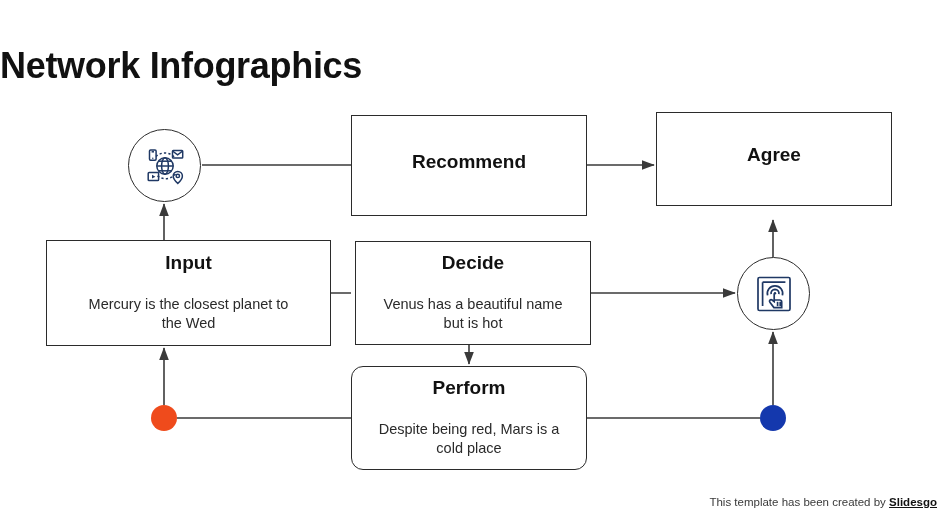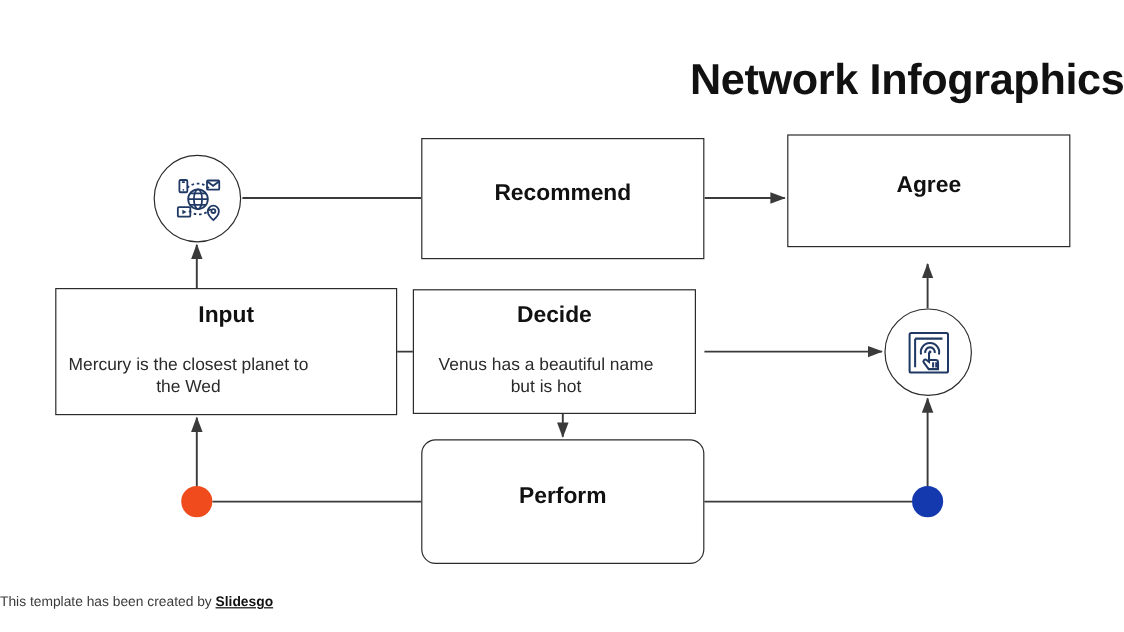--- a/index.html
+++ b/index.html
@@ -17,21 +17,21 @@
     height: 527px;
     background: #ffffff;
     overflow: hidden;
   }
   
   .title {
     position: absolute;
     left: 0;
     top: 45px;
     width: 937px;
-    text-align: right;
+    text-align: left;
     font-size: 36px;
     font-weight: bold;
     letter-spacing: -0.3px;
     color: #111111;
   }
   
   #wires {
     position: absolute;
     left: 0;
     top: 0;
@@ -40,20 +40,21 @@
     pointer-events: none;
   }
   
   .node {
     position: absolute;
     box-sizing: border-box;
     border: 1.4px solid #2b2b2b;
     background: #ffffff;
     display: flex;
     flex-direction: column;
+    align-items: center;
     justify-content: center;
     text-align: center;
     padding: 4px 10px;
     gap: 13px;
   }
   .node .n-title {
     font-size: 19px;
     font-weight: bold;
     color: #111111;
     line-height: 1.2;
@@ -62,21 +63,21 @@
   .node .n-desc {
     font-size: 14.5px;
     font-weight: normal;
     color: #2a2a2a;
     line-height: 1.35;
     max-width: 200px;
   }
   #node-recommend { left: 351px; top: 115px;  width: 236px; height: 101px; }
   #node-agree     { left: 656px; top: 112px;  width: 236px; height: 94px; }
   #node-input     { left: 46px;  top: 240px;  width: 285px; height: 106px; }
-  #node-decide    { left: 344px; top: 241px;  width: 236px; height: 104px; }
+  #node-decide    { left: 355px; top: 241px;  width: 236px; height: 104px; }
   #node-perform   { left: 351px; top: 366px;  width: 236px; height: 104px; border-radius: 12px; }
 
   
   .circle-node {
     position: absolute;
     box-sizing: border-box;
     border: 1.4px solid #2b2b2b;
     border-radius: 50%;
     background: #ffffff;
     display: flex;
@@ -96,21 +97,21 @@
   }
   #dot-orange { left: 151px; top: 405px; }
   #dot-blue   { left: 760px; top: 405px; }
 
   
   .footer {
     position: absolute;
     left: 0;
     top: 496px;
     width: 937px;
-    text-align: left;
+    text-align: right;
     font-size: 11.5px;
     color: #3a3a3a;
   }
   .footer .brand {
     font-weight: bold;
     text-decoration: underline;
     color: #111111;
   }
 </style>
 </head>
@@ -165,20 +166,21 @@
     <div class="n-desc">Mercury is the closest planet to the Wed</div>
   </div>
 
   <div class="node" id="node-decide">
     <div class="n-title">Decide</div>
     <div class="n-desc">Venus has a beautiful name but is hot</div>
   </div>
 
   <div class="node" id="node-perform">
     <div class="n-title">Perform</div>
+    <div class="n-desc">Despite being red, Mars is a cold place</div>
   </div>
 
   <div class="circle-node" id="circle-network">
     <svg width="48" height="48" viewBox="0 0 48 48">
       <g stroke="#1f3864" stroke-width="1.5" fill="none">
 
         <circle cx="24" cy="24" r="8.2"></circle>
         <ellipse cx="24" cy="24" rx="3.4" ry="8.2"></ellipse>
         <line x1="15.8" y1="24" x2="32.2" y2="24"></line>
         <line x1="17.3" y1="19.2" x2="30.7" y2="19.2"></line>

